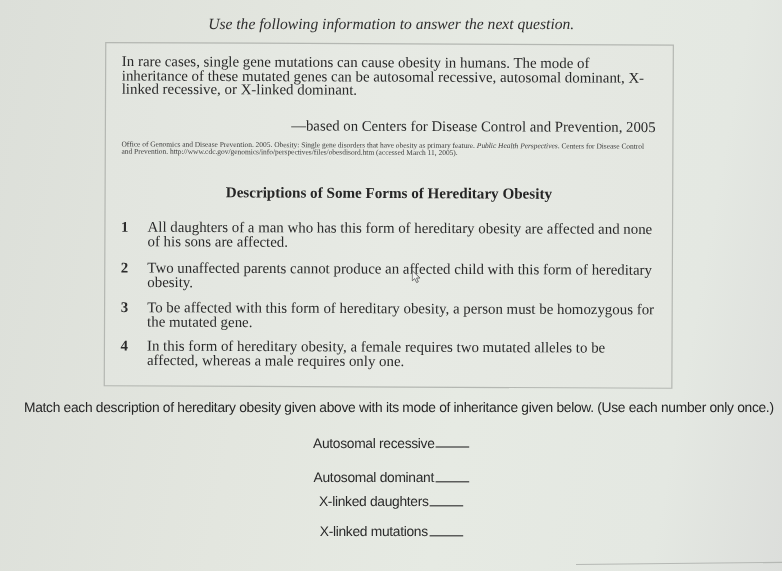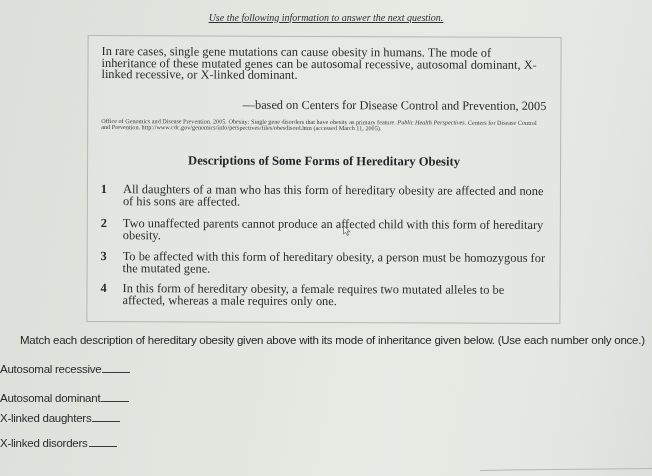--- a/index.html
+++ b/index.html
@@ -4,21 +4,21 @@
   <style>
     html, body { margin: 0; padding: 0; }
     body {
       width: 652px; height: 476px; overflow: hidden; position: relative;
       background: linear-gradient(100deg, #dcdfd9 0%, #e3e6df 35%, #e6eae3 60%, #e4e8e2 85%, #dcdedb 100%);
       font-family: "Liberation Serif", serif;
       color: #2b2b2b;
     }
     .intro {
       position: absolute; top: 12px; left: 0; width: 652px; text-align: center;
-      font-style: italic; font-size: 10px; color: #2e2e2e; text-decoration: underline;
+      font-style: italic; font-size: 13px; color: #2e2e2e;
     }
     .box {
       position: absolute; left: 87px; top: 36px; width: 472px; height: 285px;
       border: 1px solid #b4b7b2; border-right-width: 1.5px;
       background: linear-gradient(90deg, #e2e5df 0%, #e7eae4 50%, #e4e7e1 100%);
       transform: rotate(0.25deg);
     }
     .lead {
       position: absolute; left: 13px; top: 10px; width: 440px;
       font-size: 12.4px; line-height: 11.5px; color: #2a2a2a;
@@ -45,21 +45,21 @@
       position: absolute; left: 10px; width: 12px; text-align: center; font-weight: bold;
     }
     .desc-text { position: absolute; left: 35px; width: 425px; }
     .question {
       position: absolute; left: 20px; top: 334px; width: 648px;
       font-family: "Liberation Sans", sans-serif; font-size: 11.5px; color: #262626;
       letter-spacing: -0.25px;
     }
     .answers { position: absolute; left: 0; top: 362px; width: 652px; }
     .answer-row {
-      position: absolute; left: 0; width: 652px; 
+      position: absolute; left: 0; width: 652px; text-align: center;
       font-family: "Liberation Sans", sans-serif; font-size: 11.5px; color: #2a2a2a;
       letter-spacing: -0.25px;
     }
     .answer-row .blank {
       display: inline-block; width: 28px; border-bottom: 1px solid #3a3a3a;
       height: 10px; vertical-align: baseline; margin-left: 1px;
     }
     .cursor {
       position: absolute; left: 343px; top: 225px; width: 8px; height: 11px;
     }
@@ -110,17 +110,17 @@
   <div class="answer-row" style="top:0px;">
     <span>Autosomal recessive</span><span class="blank"></span>
   </div>
   <div class="answer-row" style="top:29px;">
     <span>Autosomal dominant</span><span class="blank"></span>
   </div>
   <div class="answer-row" style="top:49px;">
     <span>X-linked daughters</span><span class="blank"></span>
   </div>
   <div class="answer-row" style="top:74px;">
-    <span>X-linked disorders</span><span class="blank"></span>
+    <span>X-linked mutations</span><span class="blank"></span>
   </div>
 </div>
 
 <div class="bottom-edge"></div>
 
 </body></html>

